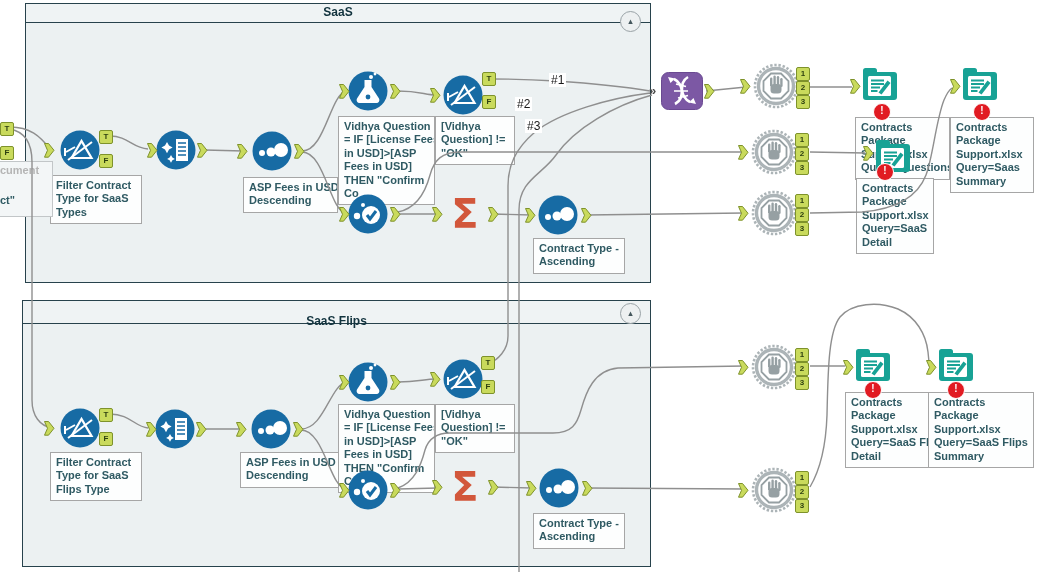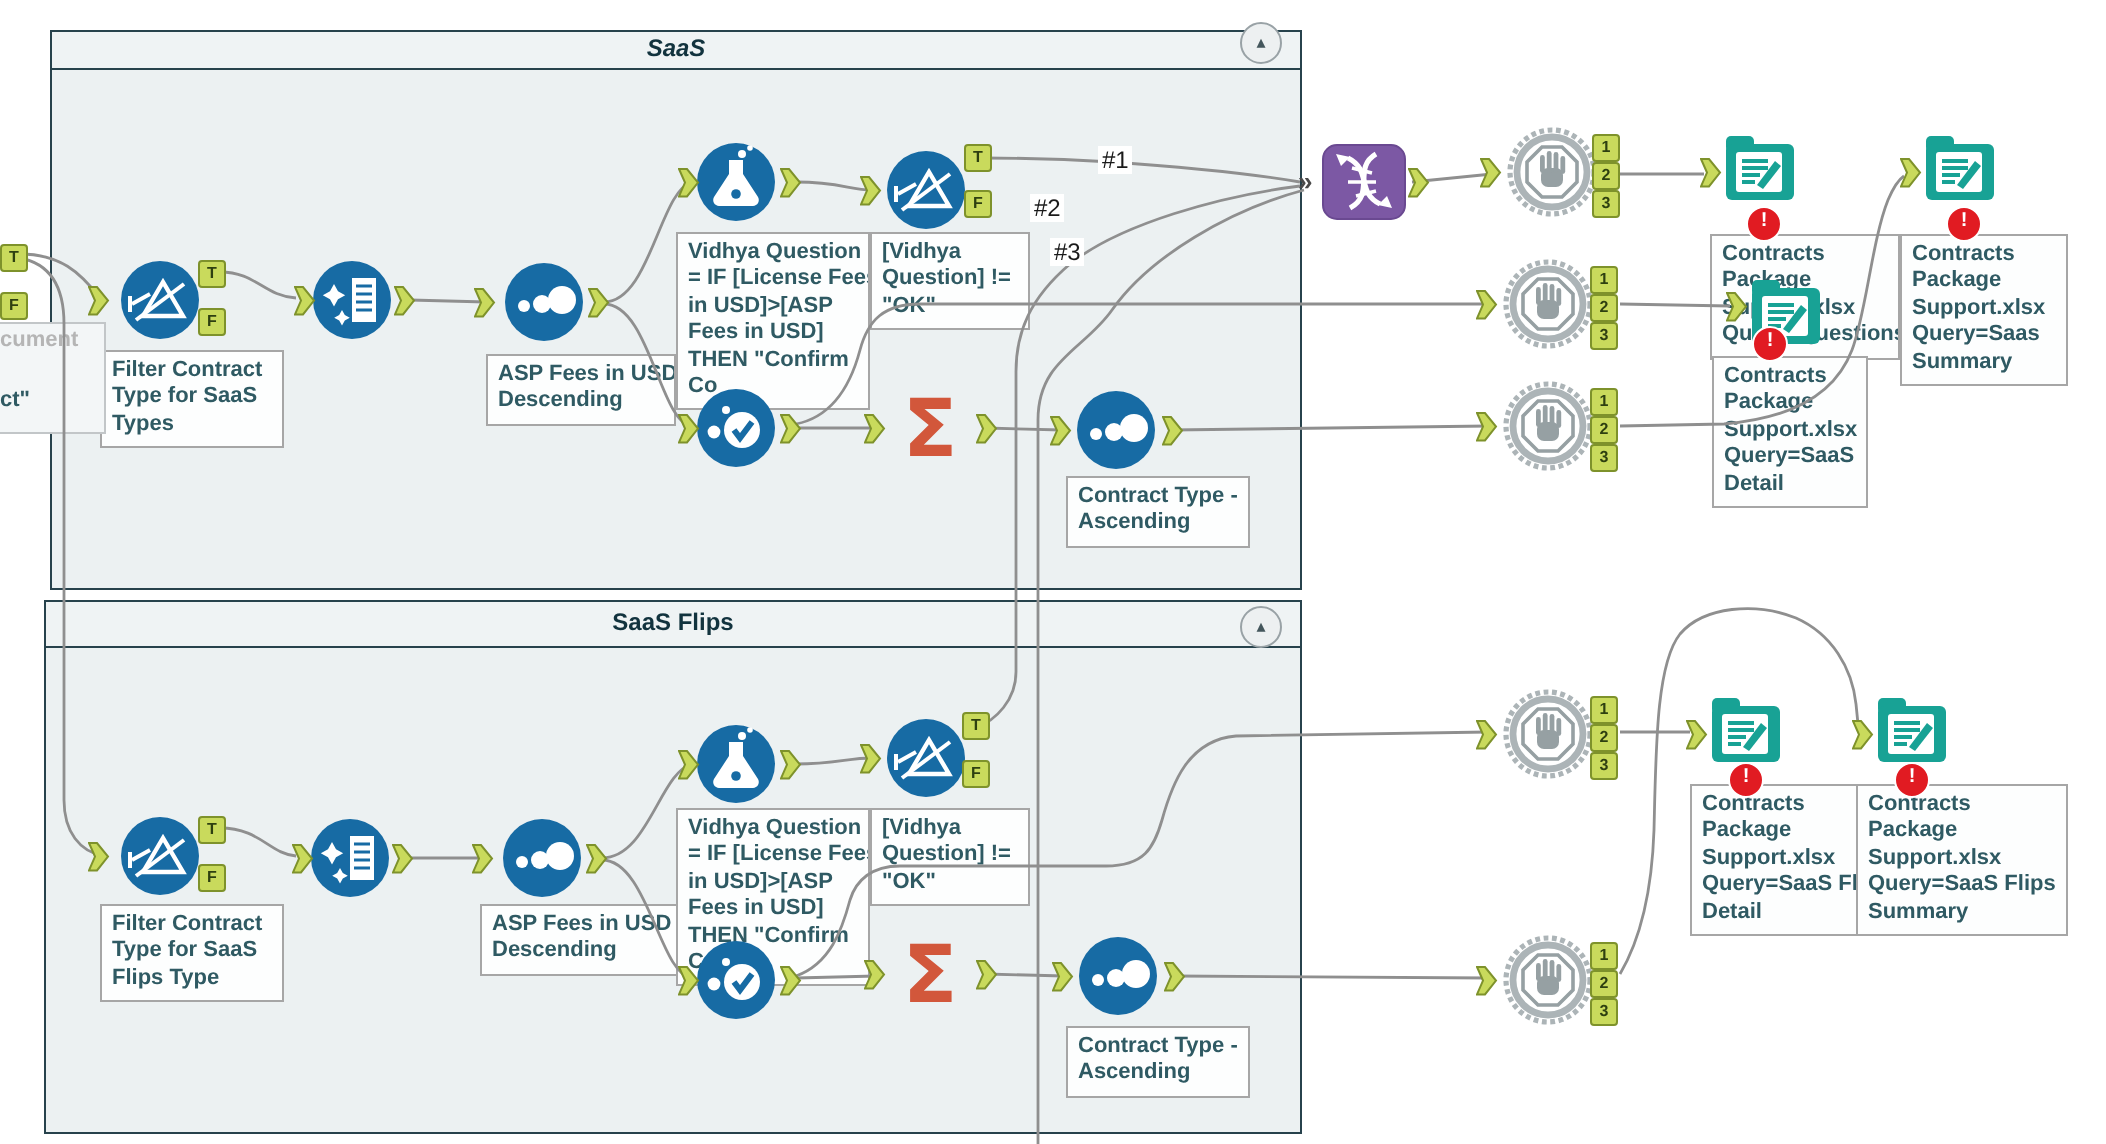--- a/index.html
+++ b/index.html
@@ -28,33 +28,33 @@
              line-height:13px;z-index:5;}
   .junction{position:absolute;color:#4A4A4A;font-size:13px;font-weight:bold;z-index:4;line-height:14px;}
   .partial-box{position:absolute;background:#F3F6F7;border:1px solid #C2C6C8;z-index:2;}
   .partial-line{position:absolute;font-size:11px;font-weight:bold;z-index:2;white-space:nowrap;}
 </style>
 </head>
 <body>
 
 <div id="canvas">
 
-  <div class="container" style="left:25px;top:15px;width:624px;height:278px;font-style:italic;">
+  <div class="container" style="left:25px;top:3px;width:624px;height:278px;">
     <div style="position:relative;height:18px;" class="c-header">
       <span class="c-title" style="top:0px;">SaaS</span>
     </div>
   </div>
   <div class="toggle" style="left:33px;top:16px;">
       <span class="knob"></span>
     </div>
   <div class="collapse-btn" style="left:620px;top:11px;">▴</div>
 
   <div class="container" style="left:22px;top:300px;width:627px;height:265px;">
     <div style="position:relative;height:22px;" class="c-header">
-      <span class="c-title" style="top:2px;">SaaS Flips</span>
+      <span class="c-title" style="top:12px;">SaaS Flips</span>
     </div>
   </div>
   <div class="toggle" style="left:31px;top:306px;">
       <span class="knob"></span>
     </div>
   <div class="collapse-btn" style="left:620px;top:303px;">▴</div>
 
   <div class="ann" style="left:50px;top:175px;width:81px;">Filter Contract<br>Type for SaaS<br>Types</div>
   <div class="ann" style="left:243px;top:177px;width:84px;">ASP Fees in USD -<br>Descending</div>
   <div class="ann" style="left:338px;top:116px;width:86px;">Vidhya Question<br>= IF [License Fees<br>in USD]&gt;[ASP<br>Fees in USD]<br>THEN "Confirm<br>Co</div>

